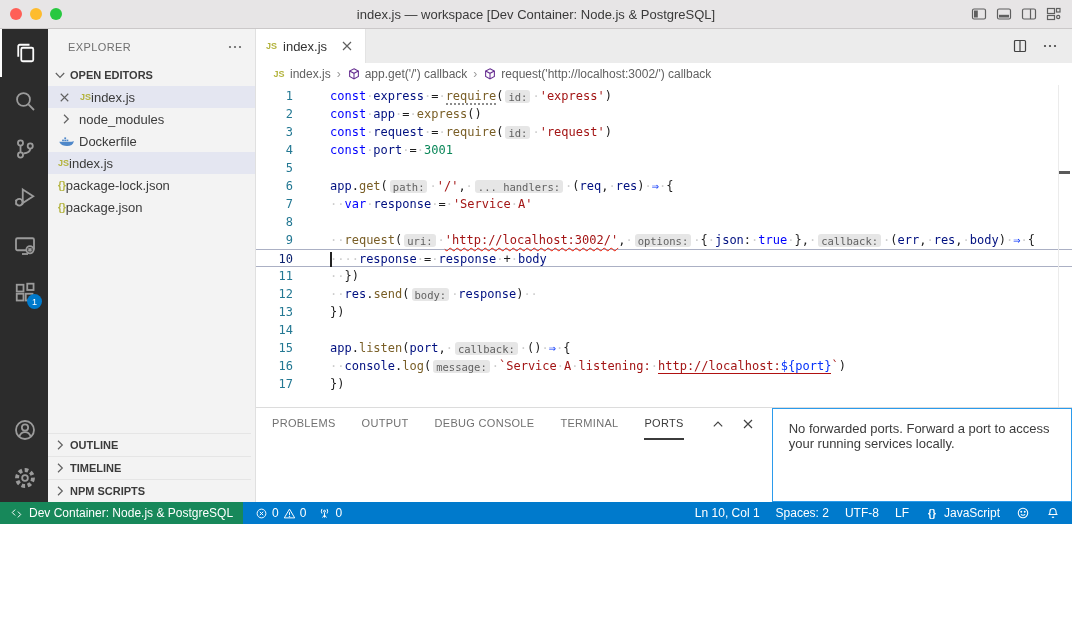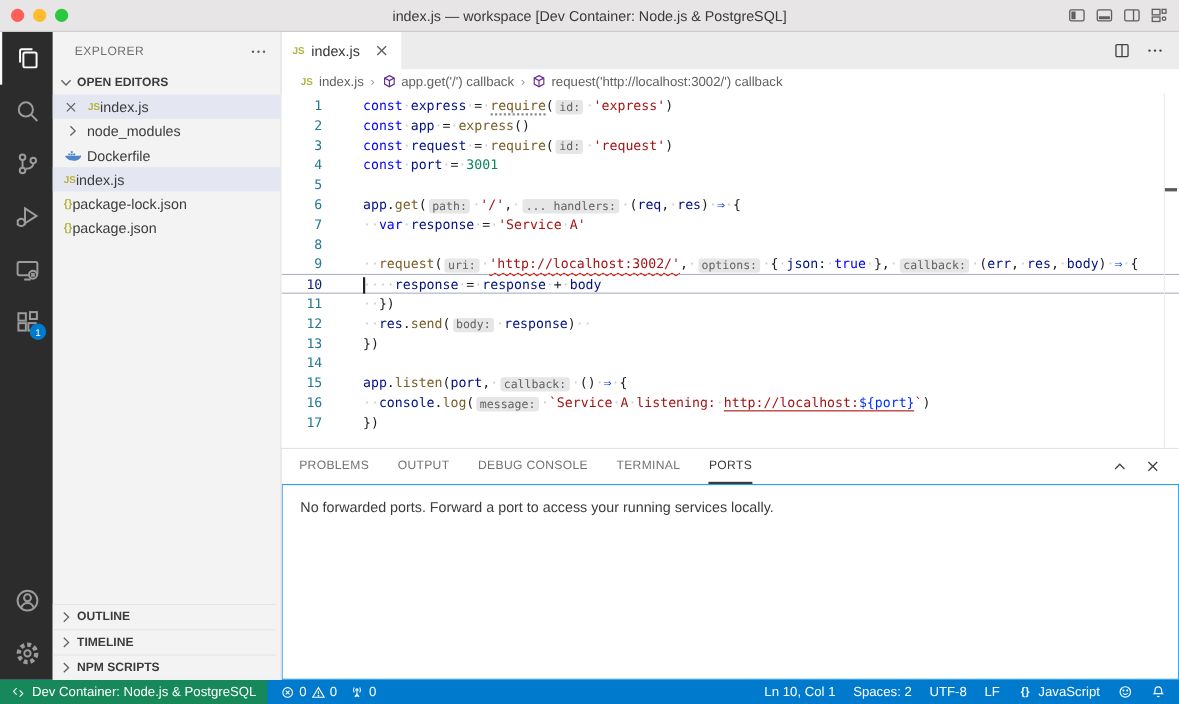--- a/index.html
+++ b/index.html
@@ -1,16 +1,16 @@
 <!DOCTYPE html>
 <html style="--accent: #007acc; --green: #17885a;"><head>
 <meta charset="utf-8">
 <style>
   html,body{margin:0;padding:0;background:#fff;}
-  #app{width:1072px;height:640px;position:relative;overflow:hidden;font-family:"Liberation Sans",sans-serif;
+  #app{width:1072px;height:524px;position:relative;overflow:hidden;font-family:"Liberation Sans",sans-serif;
        -webkit-font-smoothing:antialiased;background:#fff;display:flex;flex-direction:column;}
   svg{display:block;width:100%;height:100%;}
   .ic{display:inline-block;flex:none;}
 
   
   .titlebar{height:28px;background:#e7e5e6;border-bottom:1px solid #cbc8c9;display:flex;align-items:center;position:relative;flex:none;}
   .traffic{position:absolute;left:10px;top:8px;display:flex;gap:8px;}
   .tl{width:12px;height:12px;border-radius:50%;}
   .titlebar .title{flex:1;text-align:center;font-size:13px;color:#3a3a3a;}
   .win-icons{position:absolute;right:10px;top:6px;display:flex;gap:9px;color:#5f5f5f;}
@@ -72,21 +72,21 @@
   .tk-h{background:#e6e6e6;color:#616161;font-size:10.5px;border-radius:3px;padding:0.5px 3px;margin:0 2px;}
   .tk-sq{color:#a31515;text-decoration:underline;text-decoration-style:wavy;text-decoration-color:#e51400;text-decoration-thickness:1px;text-underline-offset:3px;}
   .tk-dt{color:#795E26;border-bottom:2px dotted #8c8c8c;}
   .tk-lk{color:#a31515;border-bottom:1px solid #b01111;}
   .tk-lt{color:#0431fa;border-bottom:1px solid #b01111;}
   .cursor{display:inline-block;width:1.5px;height:15px;background:#222;vertical-align:middle;margin-right:-1.5px;}
   .ov-line{position:absolute;right:13px;top:0;bottom:0;width:1px;background:#ebebeb;}
   .ov-marker{position:absolute;right:2px;top:86px;width:11px;height:3px;background:#5a5a5a;}
 
   
-  .panel{flex:1;display:flex;flex-direction:column;border-top:1px solid #dcdcdc;min-height:0;}
+  .panel{flex:1;display:flex;flex-direction:row;border-top:1px solid #dcdcdc;min-height:0;}
   .panel-tabs{height:32px;display:flex;align-items:stretch;gap:26px;padding:0 16px;font-size:11px;color:#717171;flex:none;}
   .ptab{display:flex;align-items:center;border-bottom:2px solid transparent;box-sizing:border-box;cursor:pointer;letter-spacing:.3px;}
   .ptab.active{color:#3b3b3b;border-bottom-color:#3b3b3b;}
   .panel-acts{margin-left:auto;display:flex;align-items:center;gap:14px;color:#424242;}
   .panel-acts .ic{width:16px;height:16px;cursor:pointer;}
   .panel-content{flex:1;border:1px solid #2b9bec;background:#fff;padding:12px 16px;box-sizing:border-box;}
   .ports-empty{font-size:13px;color:#3b3b3b;}
   .fwd-btn{margin-top:13px;width:300px;height:27px;background:var(--accent,#007acc);color:#fff;border:none;font-size:13px;font-family:"Liberation Sans",sans-serif;cursor:pointer;display:block;}
 
   

